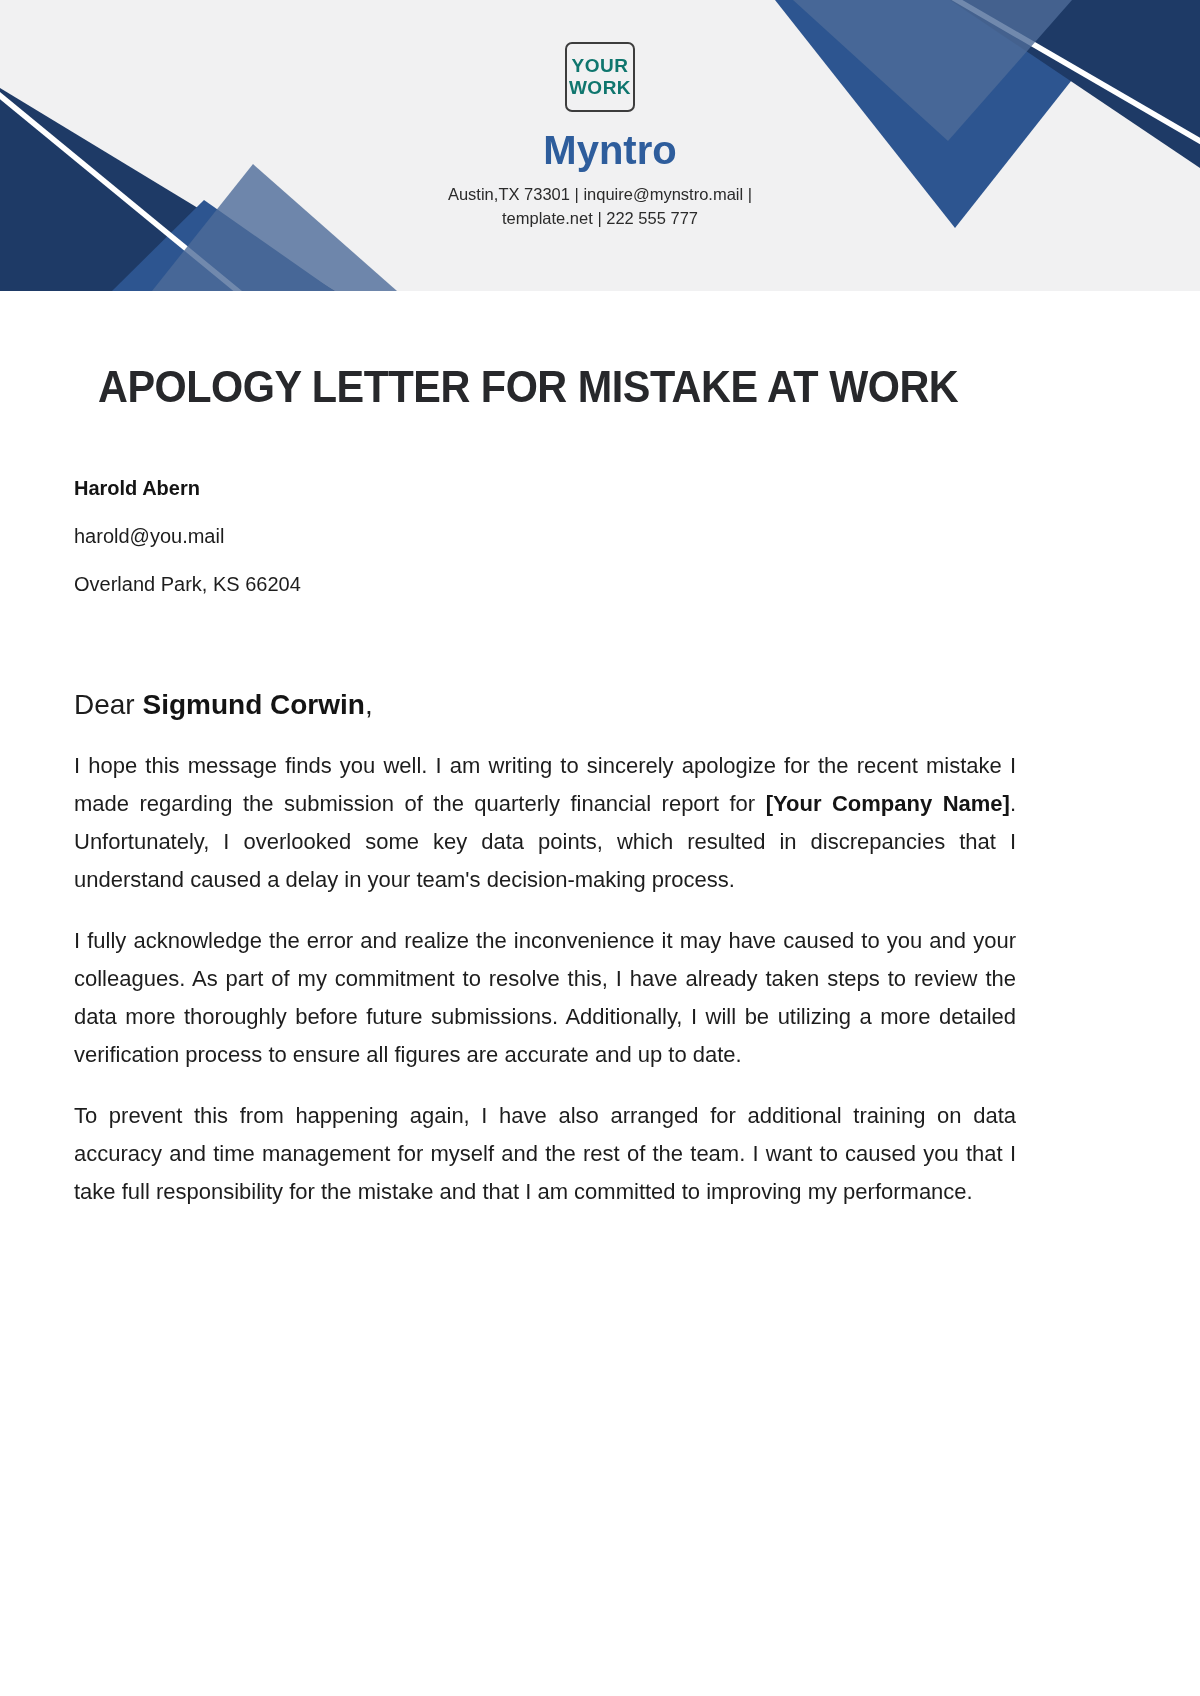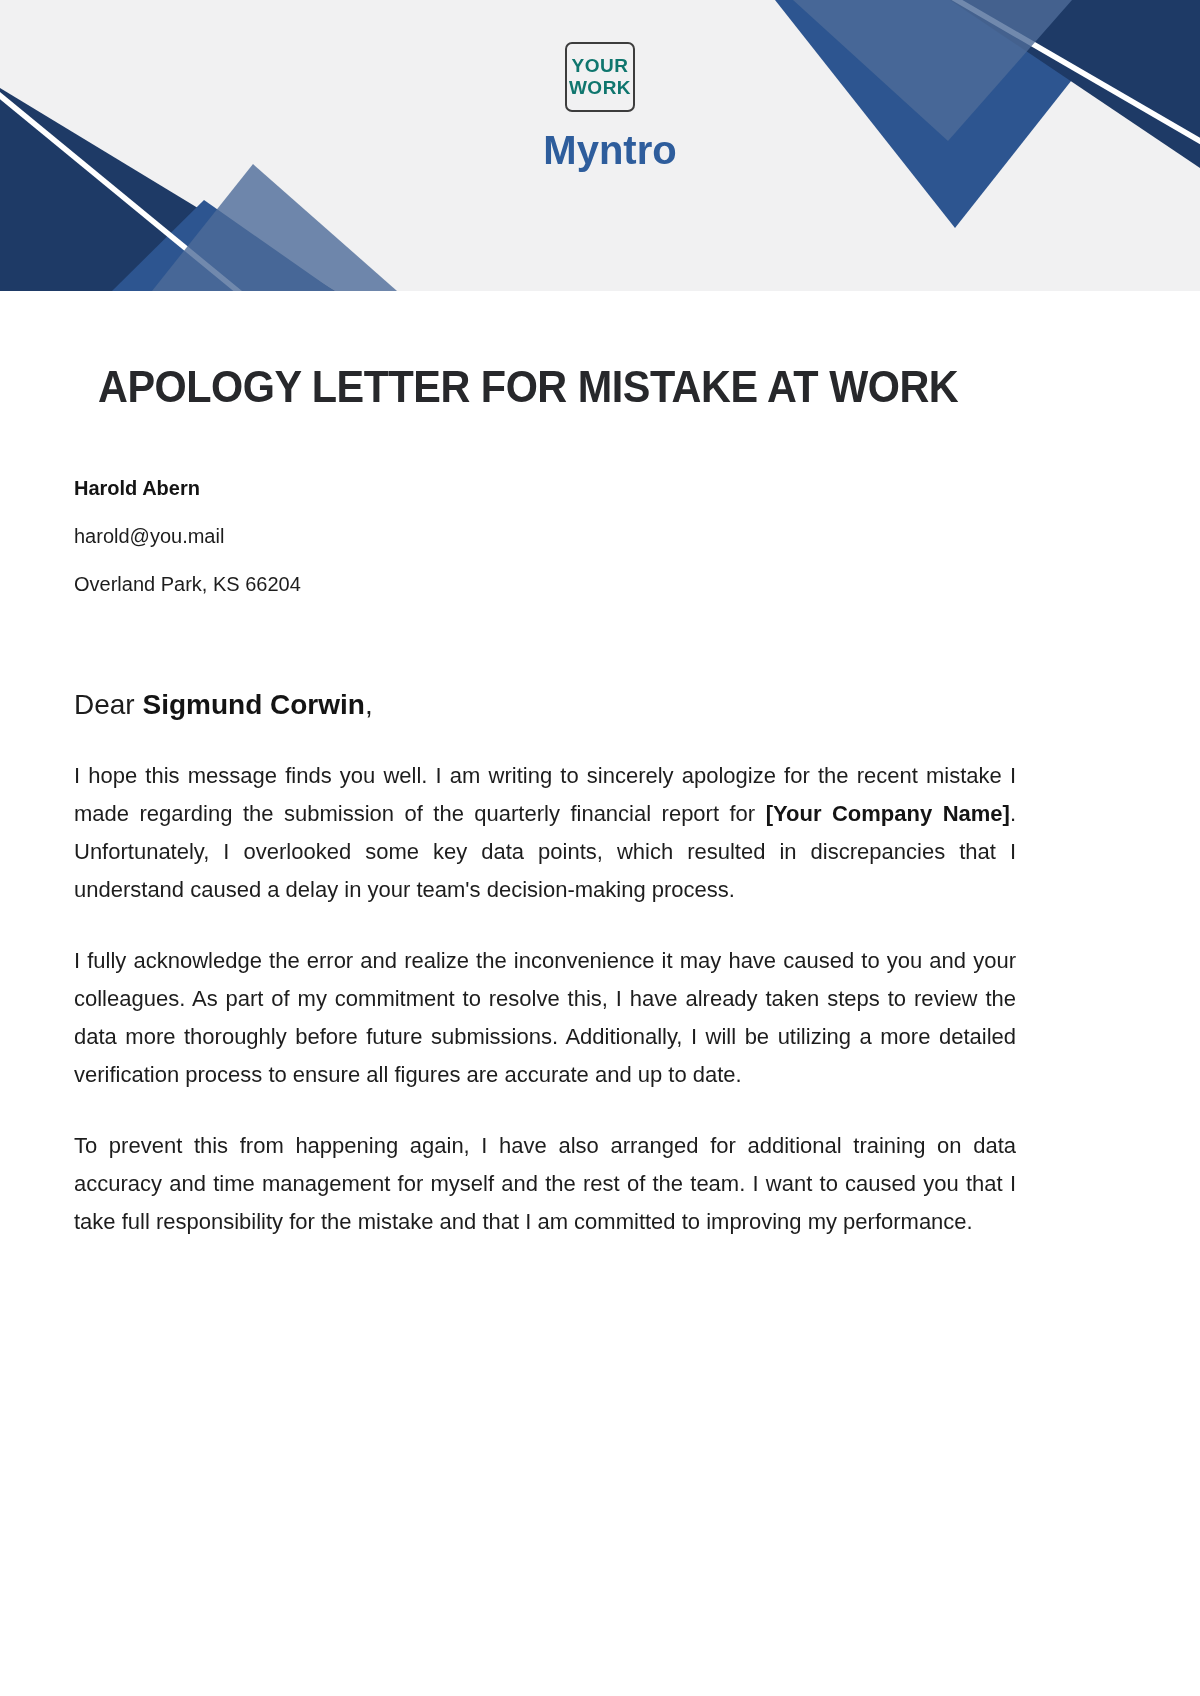--- a/index.html
+++ b/index.html
@@ -68,21 +68,21 @@
     color: #27282b;
     transform: scaleX(0.94);
     transform-origin: left center;
     white-space: nowrap;
   }
   .recipient { margin-top: 64px; }
   .recipient p { font-size: 20px; line-height: 27px; margin-bottom: 21px; }
   .recipient .name { font-weight: 700; color: #141414; }
   .salutation { margin-top: 88px; font-size: 28px; line-height: 38px; }
   .body-par {
-    margin-top: 33px;
+    margin-top: 23px;
     font-size: 22px;
     line-height: 38px;
     text-align: justify;
     color: #1d1d1d;
   }
   b { font-weight: 700; color: #141414; }
 </style>
 </head>
 <body>
 
@@ -101,20 +101,24 @@
       <line x1="950" y1="-4" x2="1212" y2="148" stroke-width="5.5" stroke="#ffffff"></line>
       <polygon fill-opacity="0.8" points="793,0 1072,0 948,141" fill="#4d6c98"></polygon>
     </svg>
 
     <div class="header-content">
       <div class="logo-box">
         <span class="logo-line">YOUR</span>
         <span class="logo-line">WORK</span>
       </div>
       <div class="brand" style="color: rgb(46, 93, 156);">Myntro</div>
+      <div class="address">
+        <div>Austin,TX 73301 | inquire@mynstro.mail |</div>
+        <div>template.net | 222 555 777</div>
+      </div>
     </div>
   </div>
 
   <div class="letter">
     <h1 class="title">APOLOGY LETTER FOR MISTAKE AT WORK</h1>
 
     <div class="recipient">
       <p class="name">Harold Abern</p>
       <p>harold@you.mail</p>
       <p>Overland Park, KS 66204</p>

